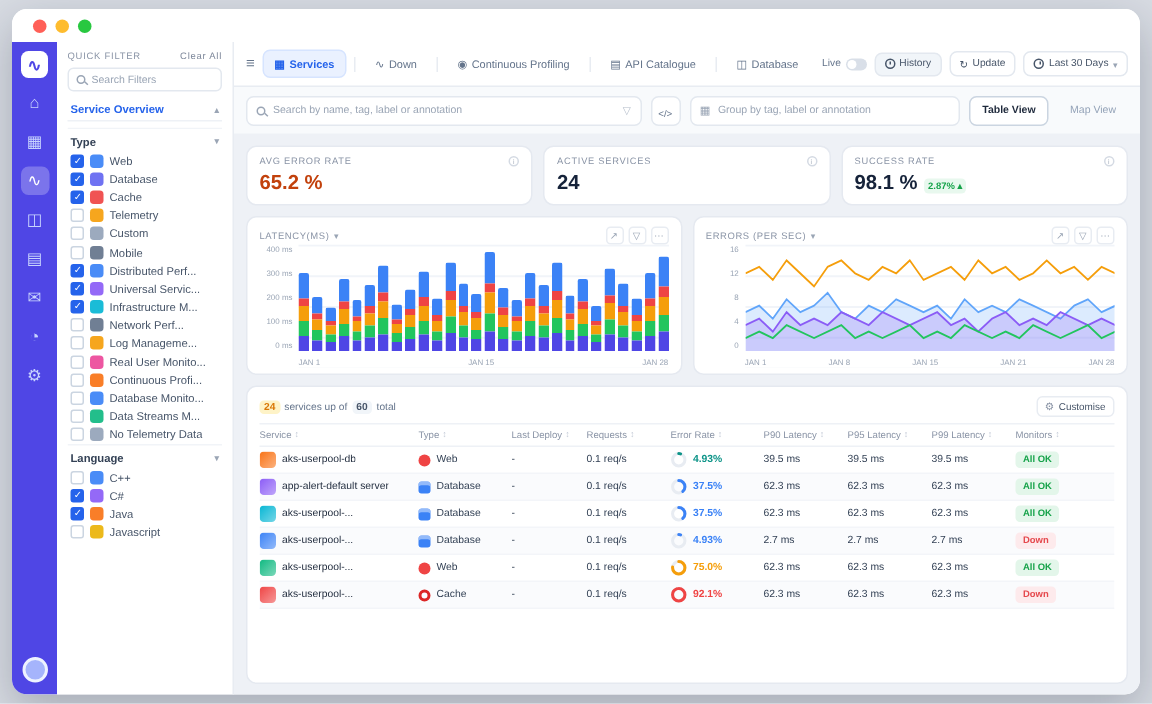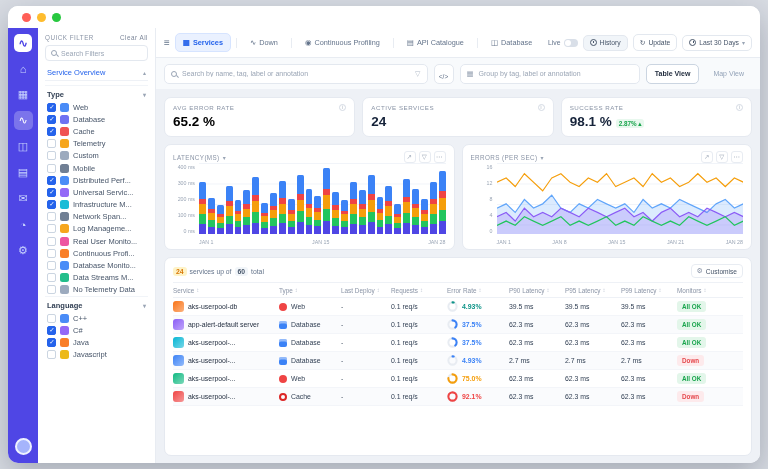--- a/index.html
+++ b/index.html
@@ -31,21 +31,21 @@
              display:flex; flex-direction:column; gap:4px; font-size:7.5px; overflow:hidden; flex:0 0 auto; }
   .sb-head { display:flex; justify-content:space-between; align-items:center; color:#8a94a6;
              font-size:6.3px; letter-spacing:.5px; }
   .sb-clear { color:#7c8699; cursor:pointer; }
   .sb-search { height:16px; border:1px solid #e3e8ef; border-radius:4px; display:flex; align-items:center;
                gap:4px; padding:0 5px; color:#9aa5b5; font-size:7px; background:#fff; }
   .icon-search { width:6px; height:6px; border:1px solid currentColor; border-radius:50%; position:relative; flex:0 0 auto; }
   .icon-search::after { content:""; position:absolute; width:3px; height:1px; background:currentColor;
                         right:-2.5px; bottom:-1px; transform:rotate(45deg); }
   .sb-overview { display:flex; justify-content:space-between; align-items:center; color:#2563eb;
-                 font-weight:normal; padding:3px 2px; border-bottom:1px solid #eef1f6; cursor:pointer; }
+                 font-weight:bold; padding:3px 2px; border-bottom:1px solid #eef1f6; cursor:pointer; }
   .sb-groups { flex:1; overflow:hidden; display:flex; flex-direction:column; }
   .sb-group-h { display:flex; justify-content:space-between; align-items:center; color:#334155;
                 font-weight:bold; padding:3.5px 2px 2.5px; border-top:1px solid #f1f4f8; cursor:pointer; }
   .sb-item { display:flex; align-items:center; gap:4px; padding:1.6px 2px; color:#475569; cursor:pointer; }
   .cb { width:9px; height:9px; border:1px solid #cbd5e1; border-radius:2px; background:#fff; flex:0 0 auto; position:relative; }
   .cb.checked { background:#2563eb; border-color:#2563eb; }
   .cb.checked::after { content:"✓"; color:#fff; font-size:6.5px; position:absolute; left:1.2px; top:-0.8px; }
   .itm-ic { width:9px; height:9px; border-radius:2.5px; flex:0 0 auto; opacity:.92; }
   .sb-item span.lbl { white-space:nowrap; overflow:hidden; text-overflow:ellipsis; }
   .chev { color:#9aa5b5; font-size:6px; }
@@ -243,21 +243,21 @@
             <span class="lbl">Universal Servic...</span>
           </div>
           <div class="sb-item">
             <span class="cb checked"></span>
             <span class="itm-ic" style="background: rgb(6, 182, 212);"></span>
             <span class="lbl">Infrastructure M...</span>
           </div>
           <div class="sb-item">
             <span class="cb"></span>
             <span class="itm-ic" style="background: rgb(100, 116, 139);"></span>
-            <span class="lbl">Network Span...</span>
+            <span class="lbl">Network Perf...</span>
           </div>
           <div class="sb-item">
             <span class="cb"></span>
             <span class="itm-ic" style="background: rgb(245, 158, 11);"></span>
             <span class="lbl">Log Manageme...</span>
           </div>
           <div class="sb-item">
             <span class="cb"></span>
             <span class="itm-ic" style="background: rgb(236, 72, 153);"></span>
             <span class="lbl">Real User Monito...</span>
@@ -379,21 +379,21 @@
 
       <div class="content">
 
         <div class="stats">
           <div class="stat">
             <div class="stat-label">
                 <span>AVG ERROR RATE</span>
                 <span class="info-i"></span>
               </div>
             <div class="stat-valrow">
-                <span class="stat-value" id="stat-v0" style="color: #000000;">65.2 %</span>
+                <span class="stat-value" id="stat-v0" style="color: #c2410c;">65.2 %</span>
               </div>
           </div>
           <div class="stat">
             <div class="stat-label">
                 <span>ACTIVE SERVICES</span>
                 <span class="info-i"></span>
               </div>
             <div class="stat-valrow">
                 <span class="stat-value">24</span>
               </div>

